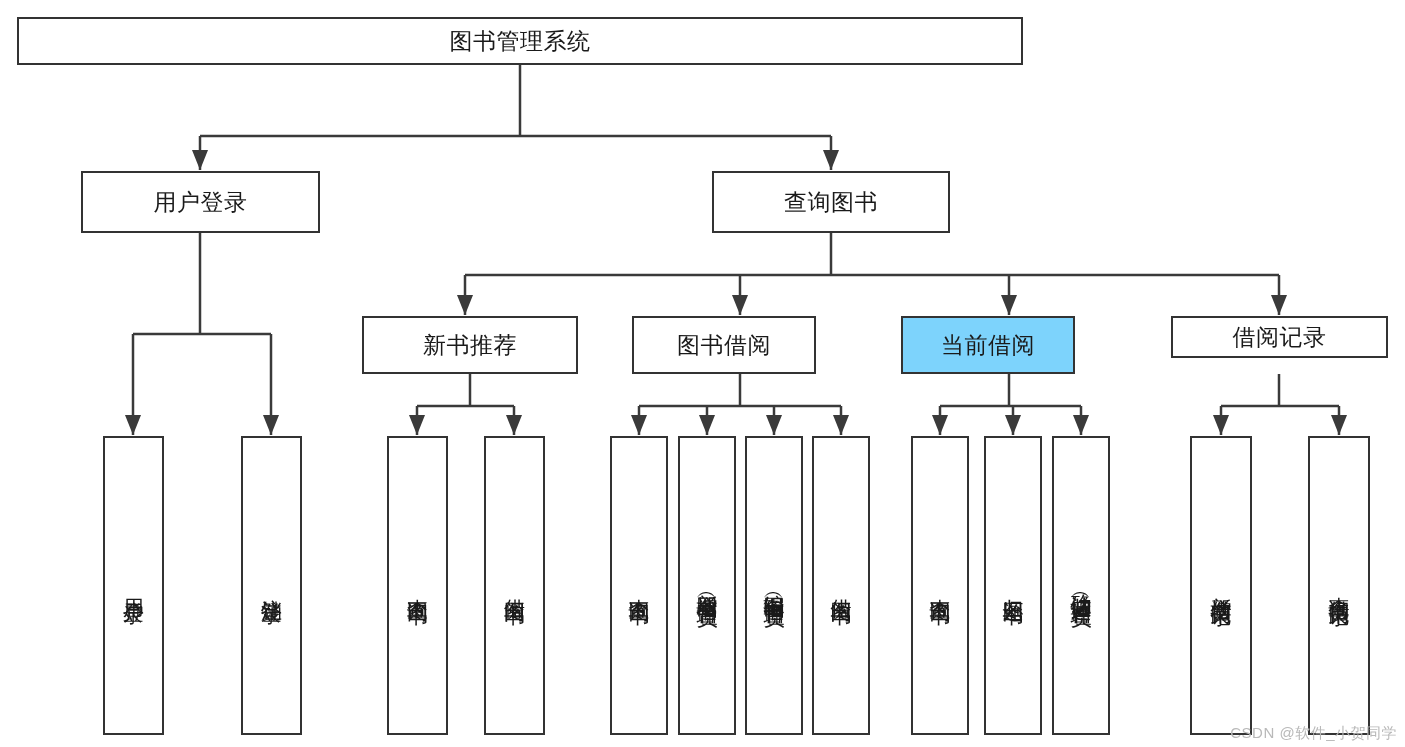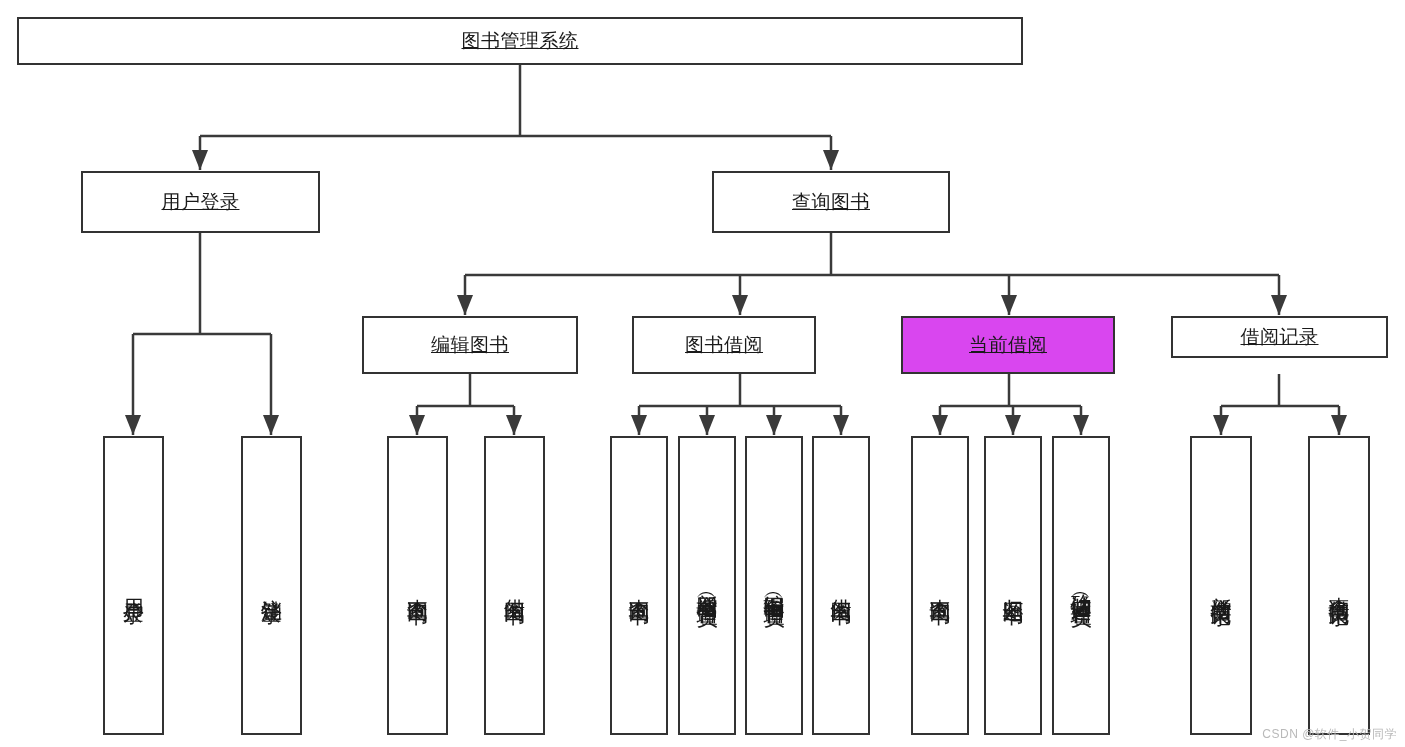--- a/index.html
+++ b/index.html
@@ -30,44 +30,43 @@
     box-sizing: border-box;
     background: #ffffff;
     border: 2px solid #333333;
     display: flex;
     align-items: center;
     justify-content: center;
     color: #1a1a1a;
   }
   .node.horizontal {
     writing-mode: horizontal-tb;
-    font-size: 19px;
+    font-size: 23px;
     letter-spacing: 0.5px;
-    text-decoration: underline;
   }
   .node.vertical {
     writing-mode: vertical-rl;
     text-orientation: upright;
     font-size: 21px;
     line-height: 1.05;
     letter-spacing: 2px;
     padding: 6px 0;
     text-align: center;
   }
   .node .label {
     display: block;
   }
   .node.vertical .label {
     white-space: nowrap;
   }
   #watermark {
     position: absolute;
     right: 8px;
     bottom: 4px;
-    font-size: 12px;
+    font-size: 15px;
     color: #b9b9b9;
     letter-spacing: 0.5px;
     user-select: none;
   }
 </style>
 </head>
 <body>
 
 <div id="canvas">
 
@@ -130,26 +129,26 @@
       <div class="node horizontal" style="left: 17px; top: 17px; width: 1006px; height: 48px; border-color: rgb(51, 51, 51); background: rgb(255, 255, 255); color: rgb(26, 26, 26);">
         <span class="label">图书管理系统</span>
       </div>
       <div class="node horizontal" style="left: 81px; top: 171px; width: 239px; height: 62px; border-color: rgb(51, 51, 51); background: rgb(255, 255, 255); color: rgb(26, 26, 26);">
         <span class="label">用户登录</span>
       </div>
       <div class="node horizontal" style="left: 712px; top: 171px; width: 238px; height: 62px; border-color: rgb(51, 51, 51); background: rgb(255, 255, 255); color: rgb(26, 26, 26);">
         <span class="label">查询图书</span>
       </div>
       <div class="node horizontal" style="left: 362px; top: 316px; width: 216px; height: 58px; border-color: rgb(51, 51, 51); background: rgb(255, 255, 255); color: rgb(26, 26, 26);">
-        <span class="label">编辑图书</span>
+        <span class="label">新书推荐</span>
       </div>
       <div class="node horizontal" style="left: 632px; top: 316px; width: 184px; height: 58px; border-color: rgb(51, 51, 51); background: rgb(255, 255, 255); color: rgb(26, 26, 26);">
         <span class="label">图书借阅</span>
       </div>
-      <div class="node horizontal" style="left: 901px; top: 316px; width: 214px; height: 58px; border-color: rgb(51, 51, 51); background: #d946ef; color: rgb(26, 26, 26);">
+      <div class="node horizontal" style="left: 901px; top: 316px; width: 174px; height: 58px; border-color: rgb(51, 51, 51); background: #7dd3fc; color: rgb(26, 26, 26);">
         <span class="label">当前借阅</span>
       </div>
       <div class="node horizontal" style="left: 1171px; top: 316px; width: 217px; height: 42px; border-color: rgb(51, 51, 51); background: rgb(255, 255, 255); color: rgb(26, 26, 26);">
         <span class="label">借阅记录</span>
       </div>
       <div class="node vertical" style="left: 103px; top: 436px; width: 61px; height: 299px; border-color: rgb(51, 51, 51); background: rgb(255, 255, 255); color: rgb(26, 26, 26);">
         <span class="label">用户登录</span>
       </div>
       <div class="node vertical" style="left: 241px; top: 436px; width: 61px; height: 299px; border-color: rgb(51, 51, 51); background: rgb(255, 255, 255); color: rgb(26, 26, 26);">
         <span class="label">注销登录</span>

